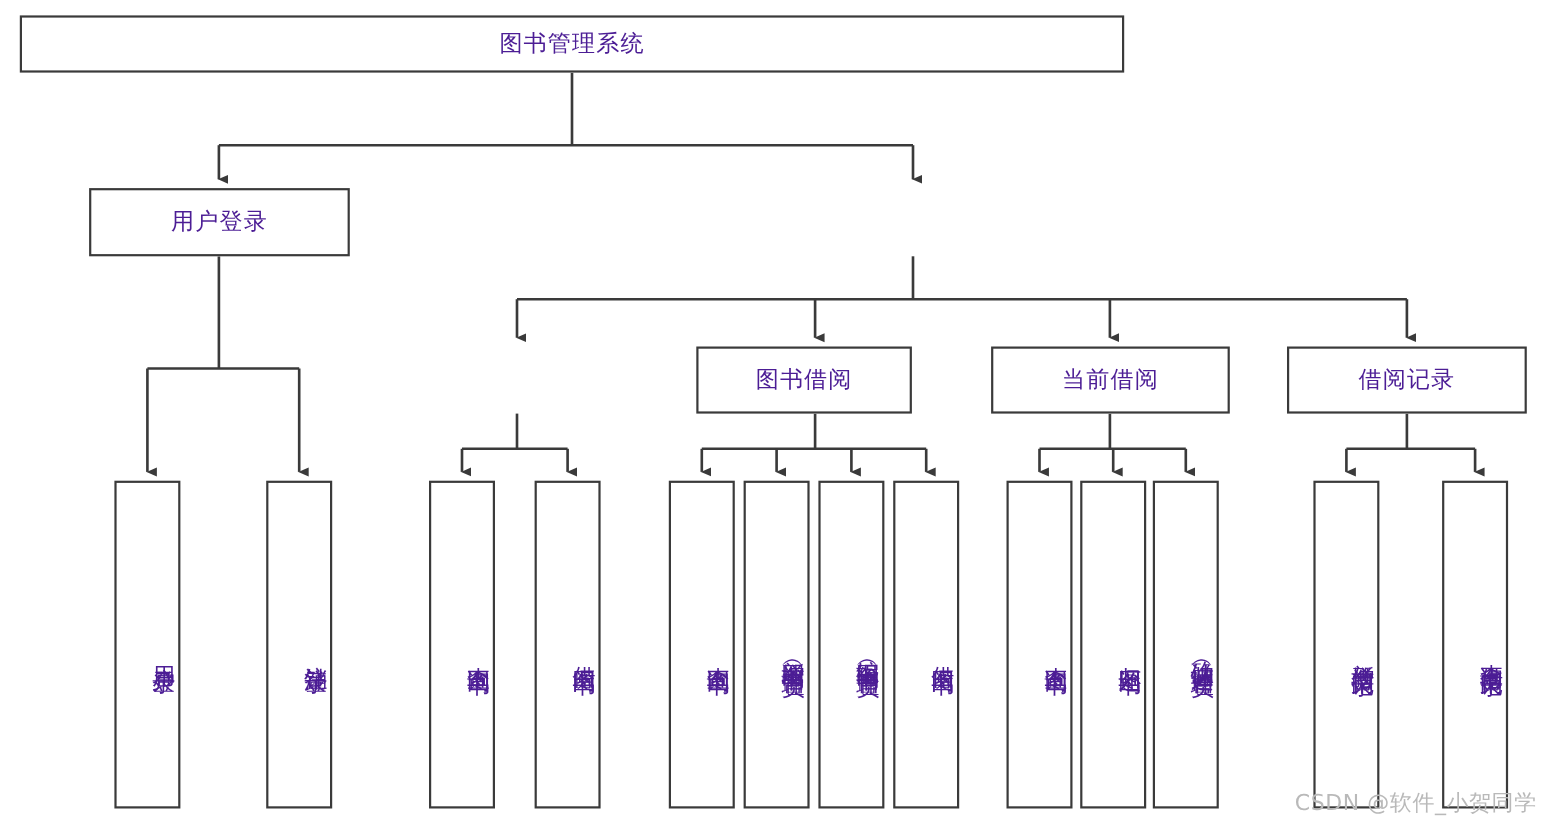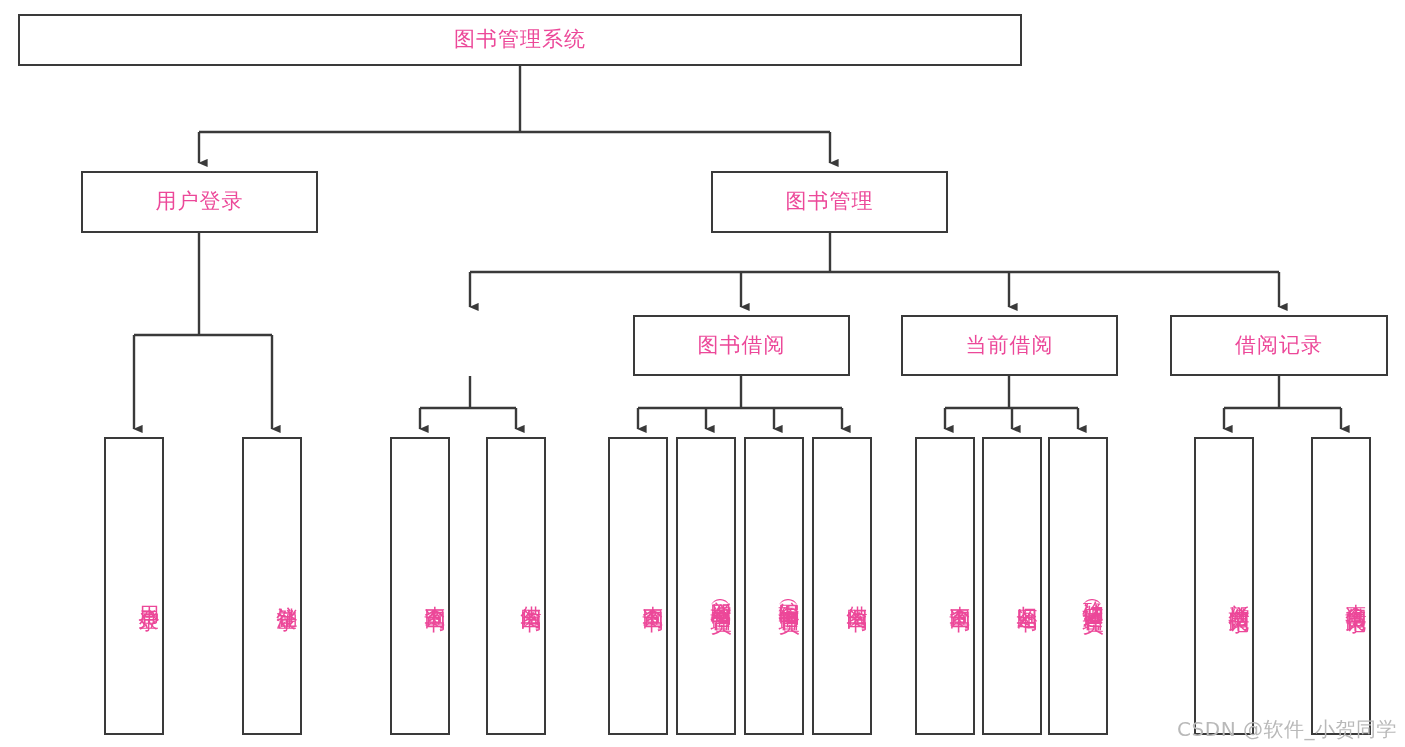--- a/index.html
+++ b/index.html
@@ -31,21 +31,21 @@
     pointer-events: none;
   }
   .node {
     position: absolute;
     box-sizing: border-box;
     background: #ffffff;
     border: 2px solid #3a3a3a;
     display: flex;
     align-items: center;
     justify-content: center;
-    color: #ec4899;
+    color: #4c1d95;
     letter-spacing: 1px;
   }
   .node.h {
     font-size: 21px;
     line-height: 1.2;
   }
   .node.v {
     writing-mode: vertical-rl;
     text-orientation: upright;
     font-size: 21px;
@@ -124,26 +124,23 @@
   </svg>
 
   <div class="node h" style="left:18px;  top:14px;  width:1004px; height:52px;">
     <span class="node-label">图书管理系统</span>
   </div>
 
   <div class="node h" style="left:81px;  top:171px; width:237px; height:62px;">
     <span class="node-label">用户登录</span>
   </div>
 
-  <div class="node h" style="left:711px; top:171px; width:237px; height:62px;">
-    <span class="node-label">图书管理</span>
-  </div>
-
-
-  <div class="node h" style="left:633px; top:315px; width:217px; height:61px;">
+
+
+  <div class="node h" style="left:633px; top:315px; width:196px; height:61px;">
     <span class="node-label">图书借阅</span>
   </div>
 
   <div class="node h" style="left:901px; top:315px; width:217px; height:61px;">
     <span class="node-label">当前借阅</span>
   </div>
 
   <div class="node h" style="left:1170px; top:315px; width:218px; height:61px;">
     <span class="node-label">借阅记录</span>
   </div>

